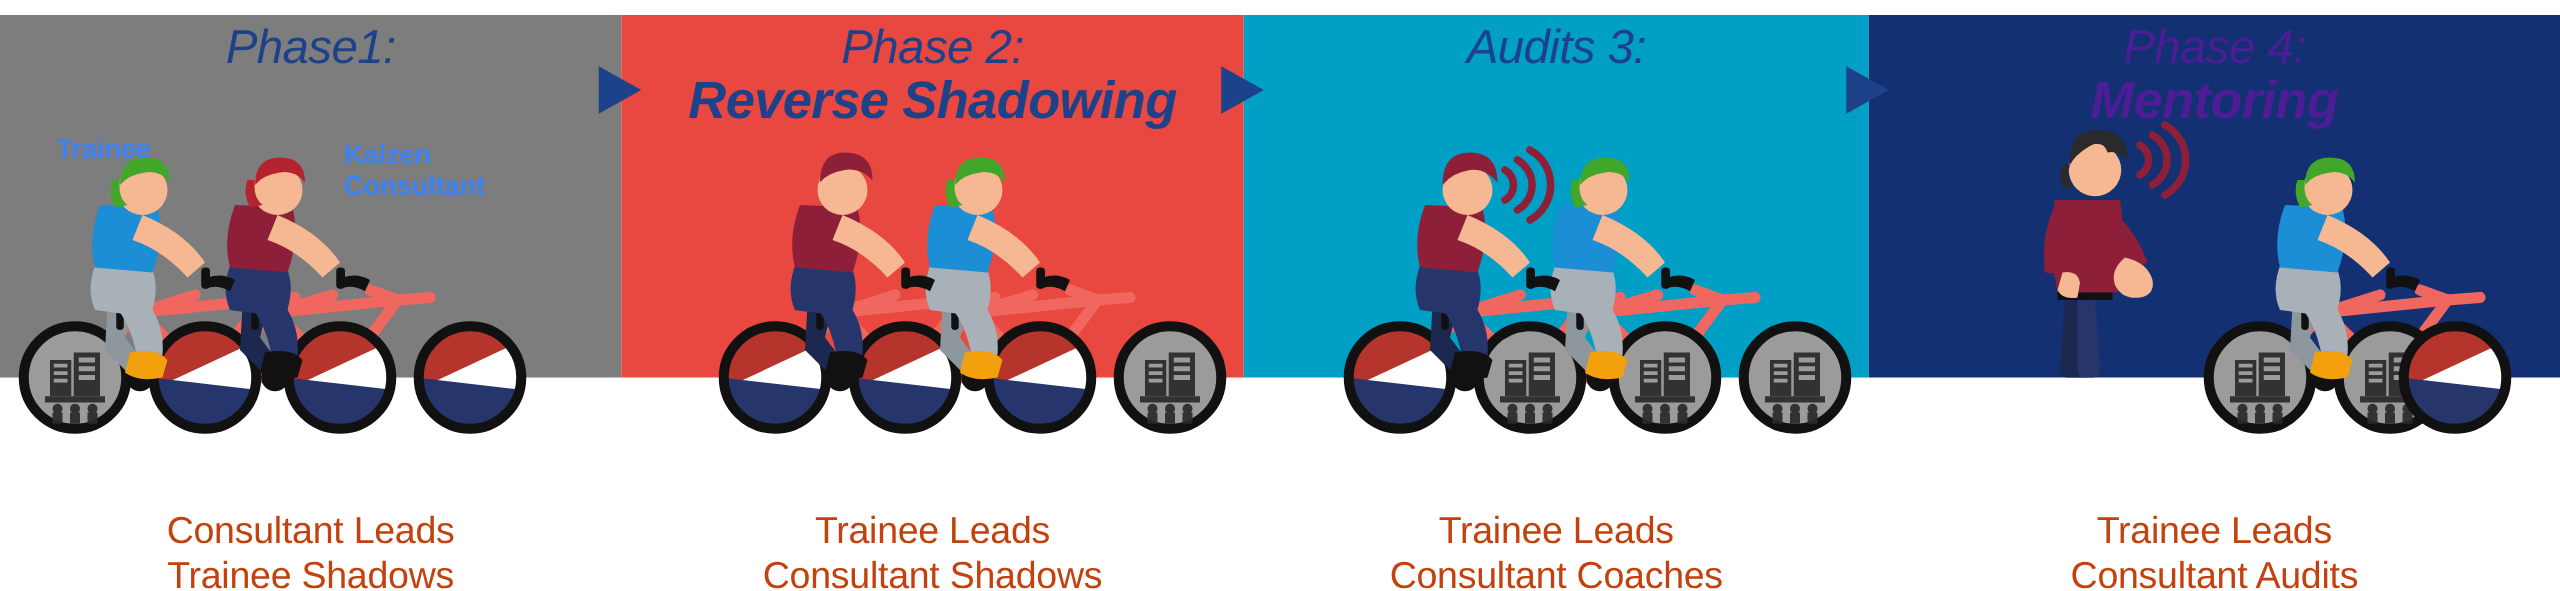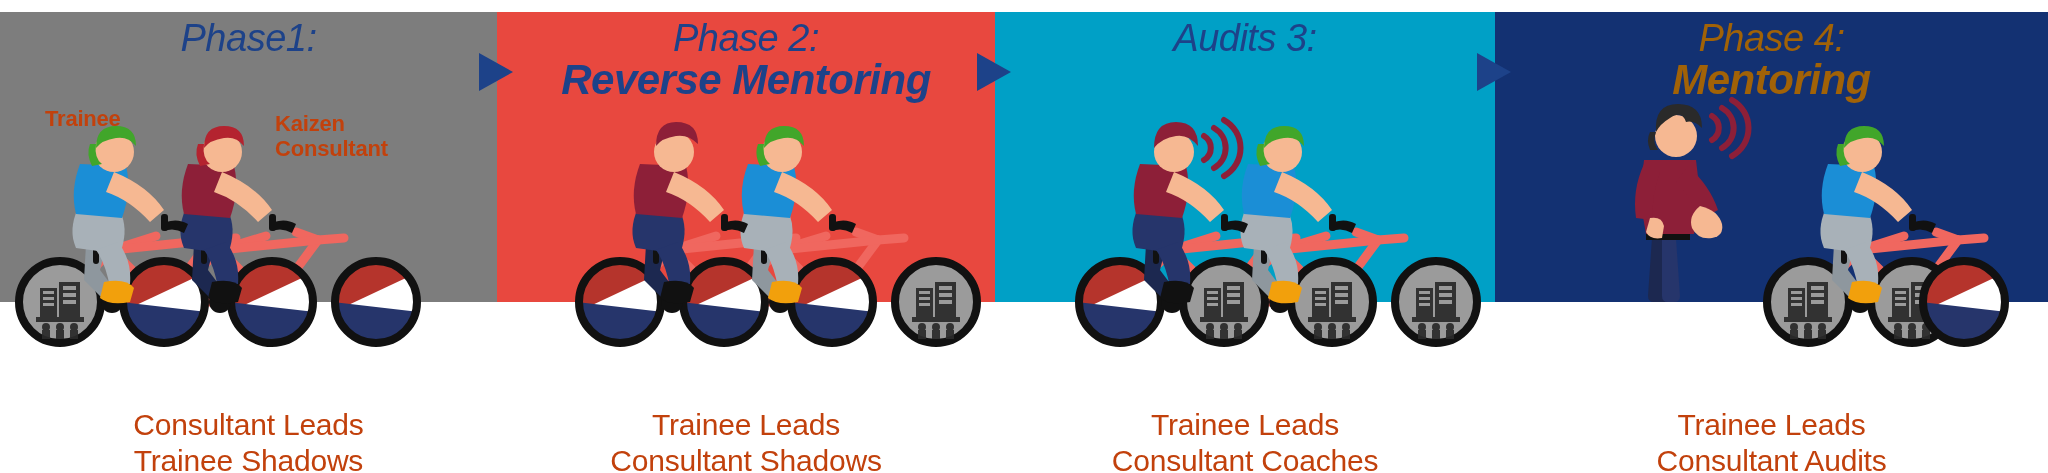--- a/index.html
+++ b/index.html
@@ -16,33 +16,33 @@
   .panel-col{position:absolute;top:0;height:473px;}
   .phase-title{
     position:absolute;top:6px;width:100%;
     text-align:center;color:#1d4289;
     font-style:italic;line-height:1.06;
     letter-spacing:-0.5px;
     user-select:none;
   }
   .phase-title .l1{display:block;font-size:38px;font-weight:400;}
   .phase-title .l2{display:block;font-size:42px;font-weight:800;}
-  .phase-title.ghost{color:#a16207;}
+  .phase-title.ghost{color:#4c1d95;}
   .arrow{position:absolute;width:0;height:0;
     border-top:19px solid transparent;
     border-bottom:19px solid transparent;
     border-left:34px solid #1d4289;}
   .caption{
     position:absolute;bottom:6px;width:100%;
     text-align:center;color:#c2410c;
     font-size:30px;line-height:1.2;font-weight:400;
     letter-spacing:-0.2px;white-space:pre-line;
   }
   .person-label{
-    position:absolute;color:#c2410c;font-weight:800;
+    position:absolute;color:#3b82f6;font-weight:800;
     font-size:22px;line-height:1.12;letter-spacing:-0.2px;
     white-space:pre-line;
   }
   .scene{position:absolute;left:0;top:0;width:100%;height:473px;overflow:visible;}
 </style>
 </head>
 <body>
 
 <div id="stage">
 
@@ -378,21 +378,21 @@
     <div class="person-label" style="left:45px;top:95px;">Trainee</div>
     <div class="person-label" style="left:275px;top:100px;">Kaizen
 Consultant</div>
     <div class="caption">Consultant Leads
 Trainee Shadows</div>
   </div>
 
   <div class="panel-col" style="left:497px;width:498px;">
     <div class="phase-title">
       <span class="l1">Phase 2:</span>
-      <span class="l2">Reverse Mentoring</span>
+      <span class="l2">Reverse Shadowing</span>
     </div>
     <div class="caption">Trainee Leads
 Consultant Shadows</div>
   </div>
 
   <div class="panel-col" style="left:995px;width:500px;">
     <div class="phase-title">
       <span class="l1">Audits 3:</span>
     </div>
     <div class="caption">Trainee Leads

